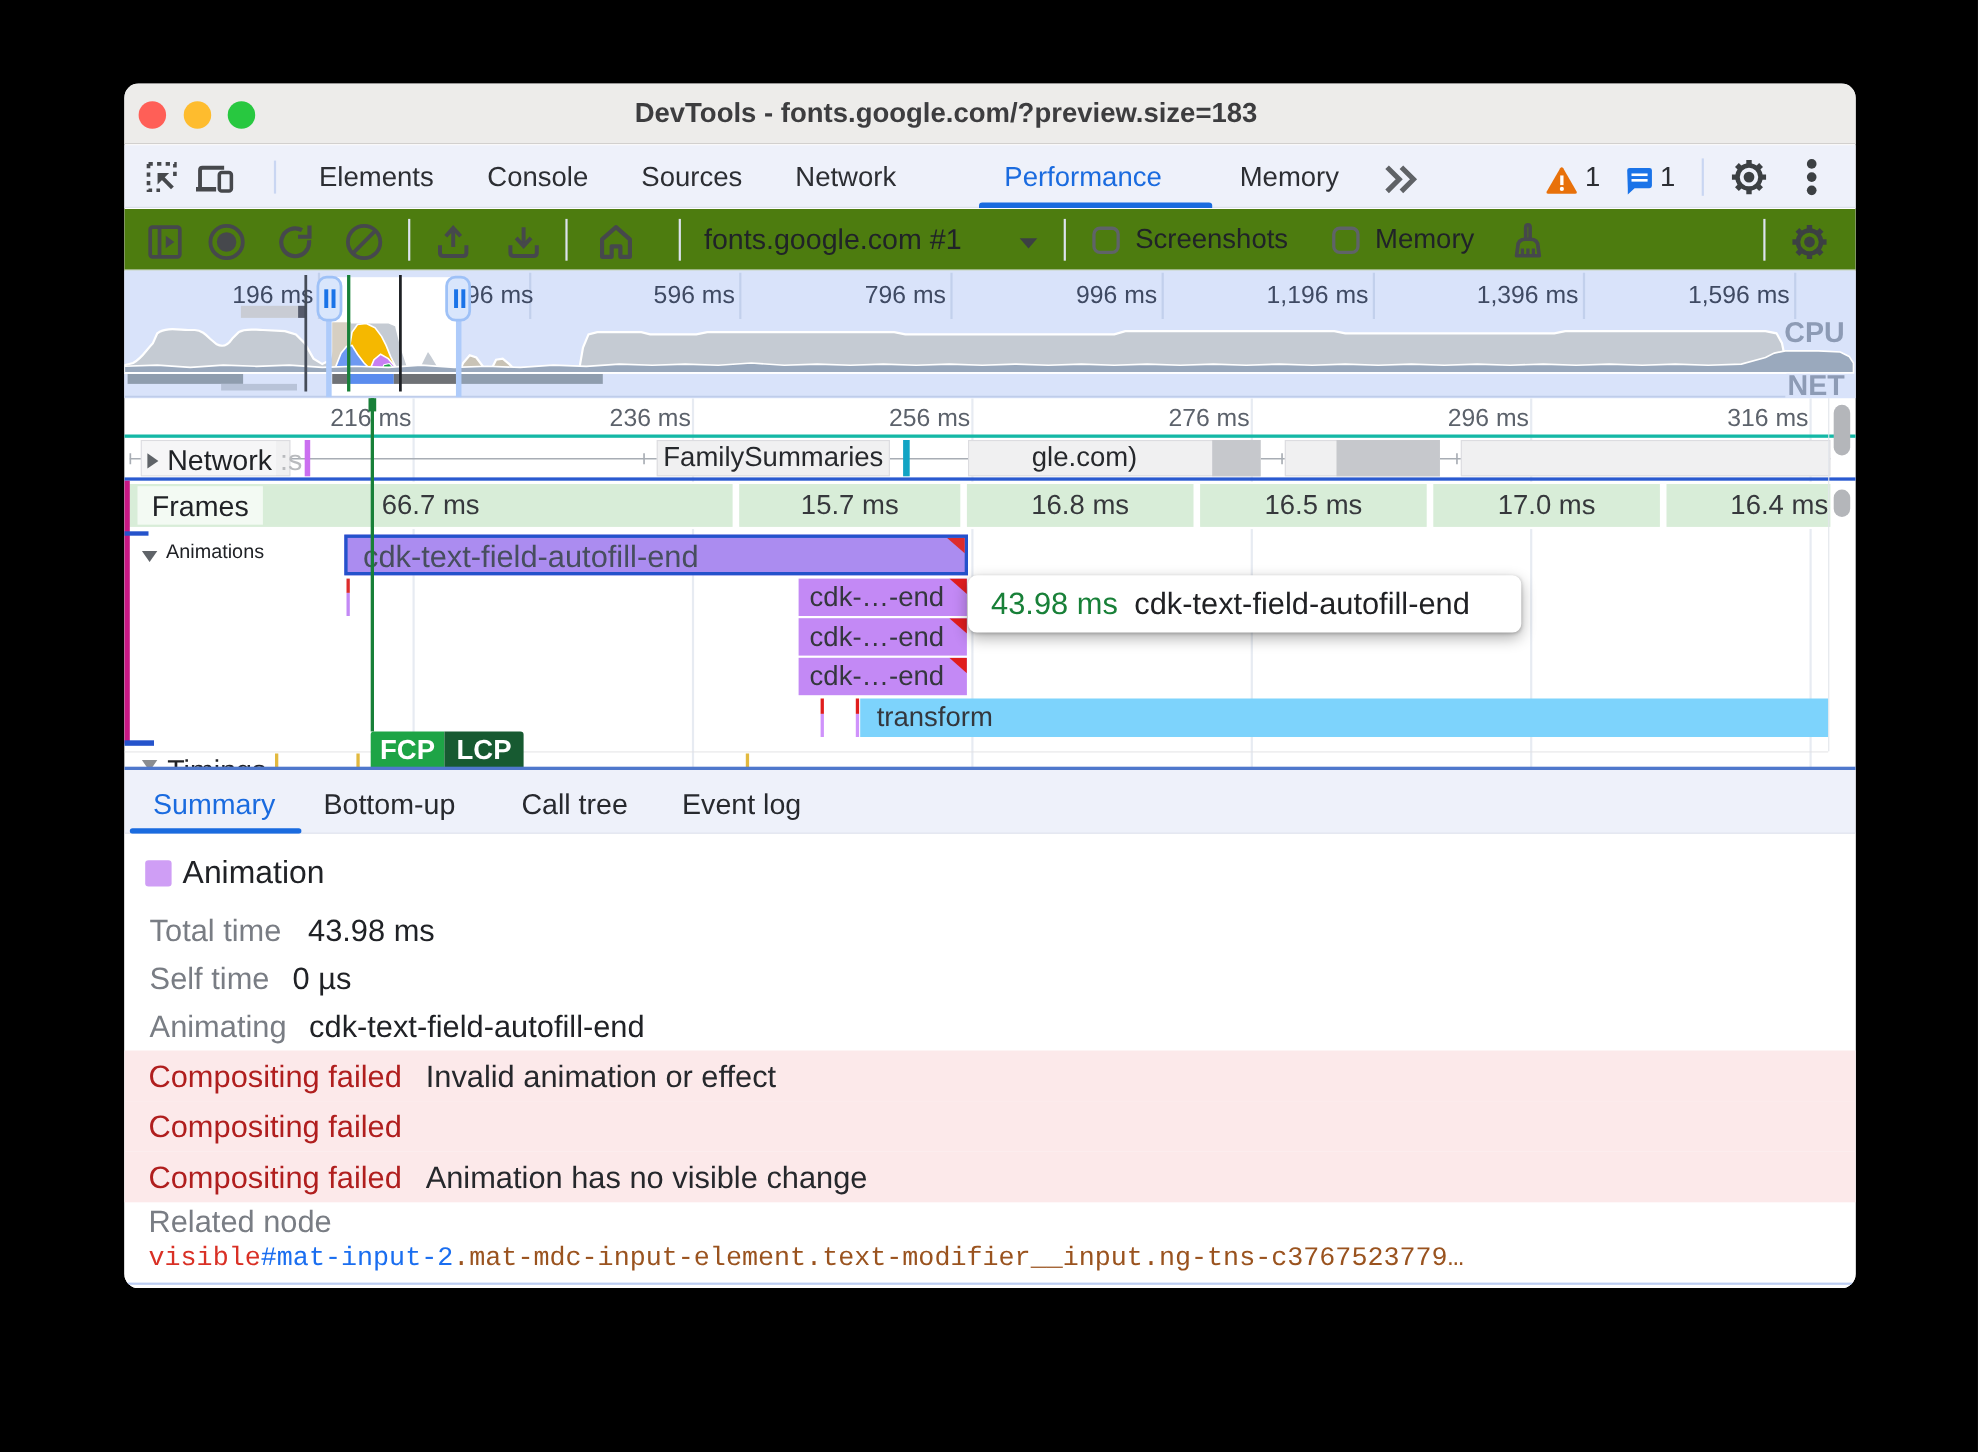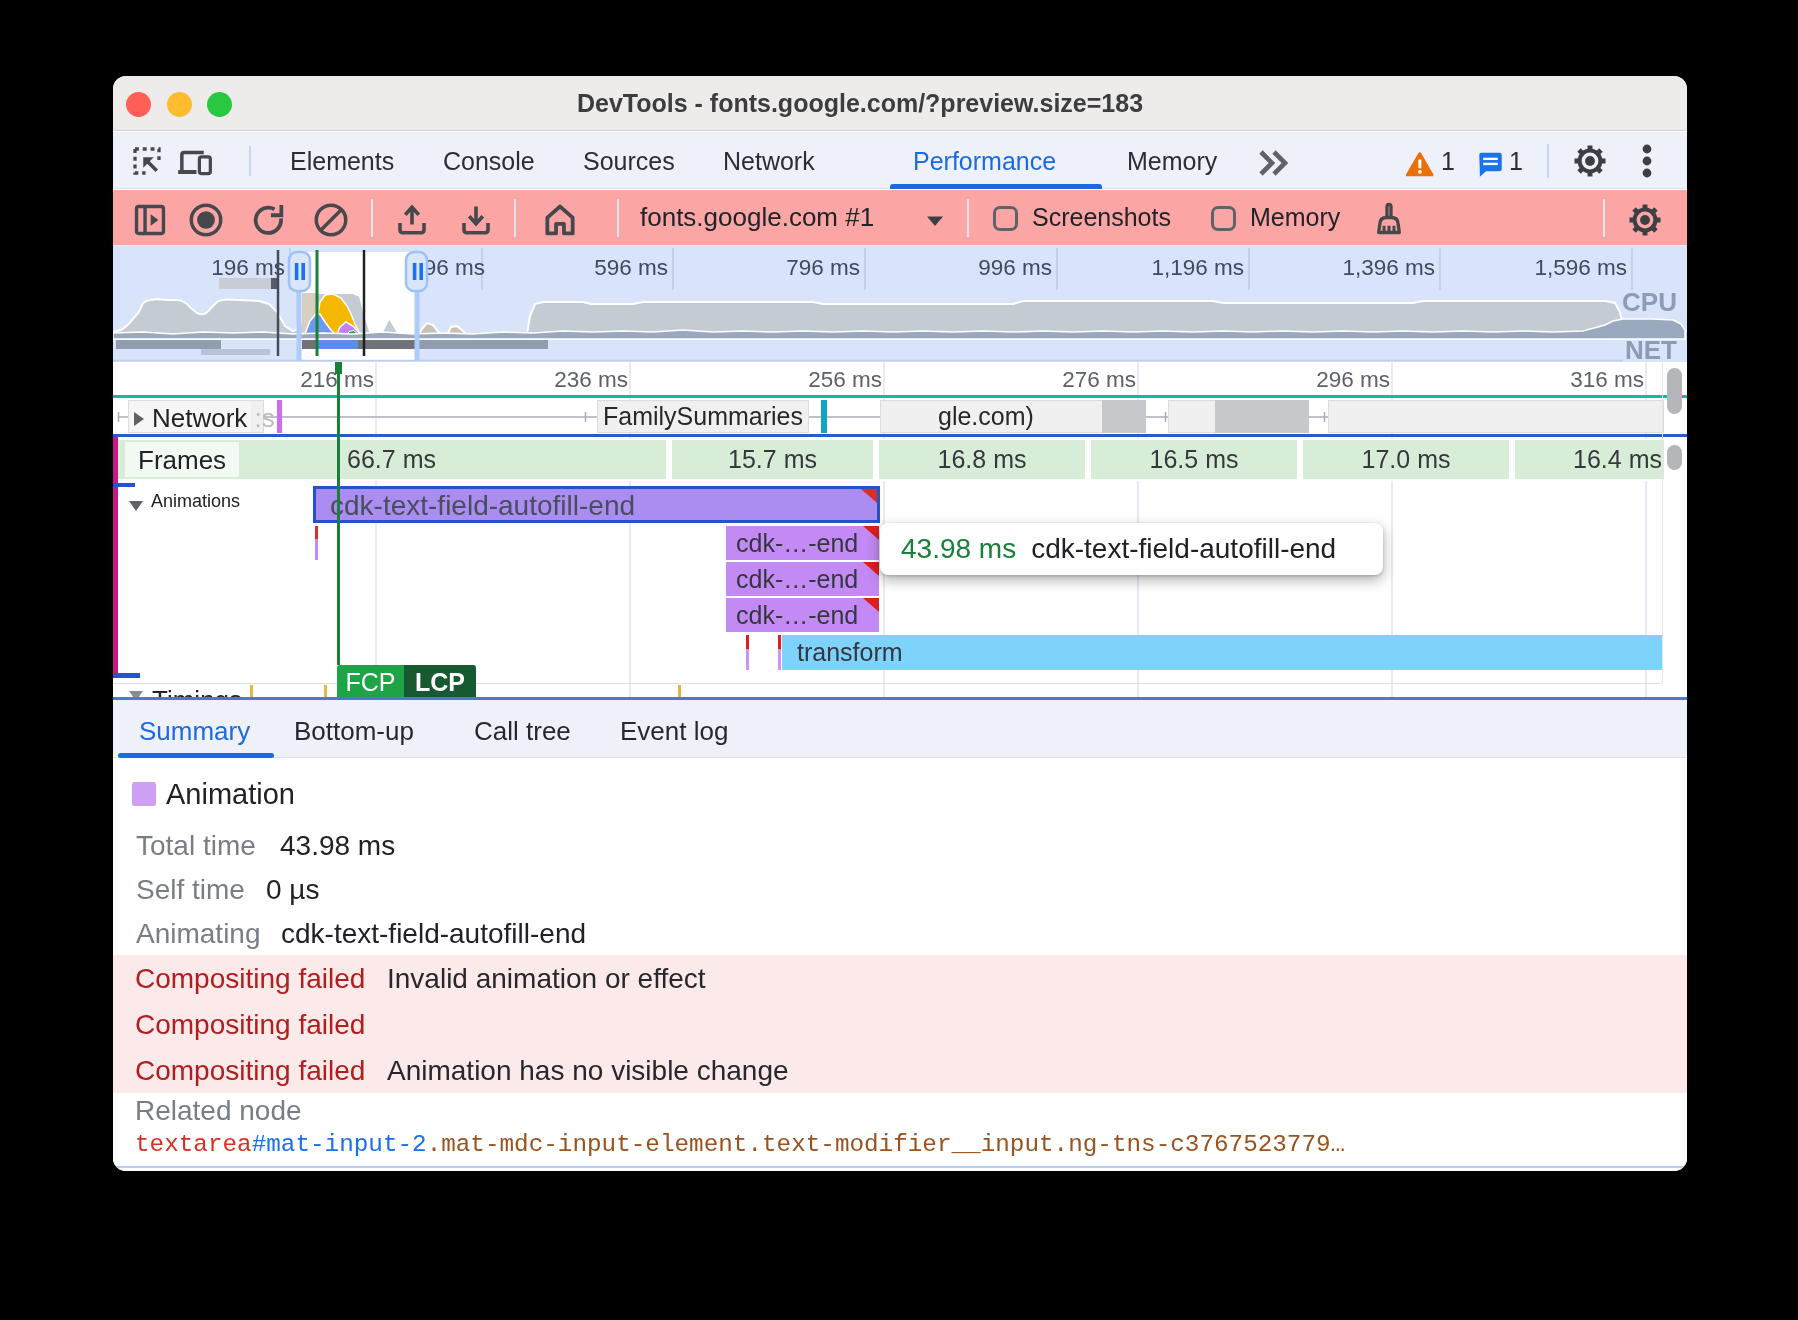--- a/index.html
+++ b/index.html
@@ -7,21 +7,21 @@
 .abs{position:absolute}
 
 #titlebar{position:absolute;left:0;top:0;width:1574px;height:55px;background:#edecea;border-bottom:1px solid #d2d0ce}
 .tl{position:absolute;top:15.5px;width:25px;height:25px;border-radius:50%}
 #title{position:absolute;top:13px;left:0;width:1494px;text-align:center;font-size:25px;letter-spacing:-0.8px;font-weight:bold;color:#3d3d3f;letter-spacing:0px}
 
 #tabbar{position:absolute;left:0;top:56px;width:1574px;height:57px;background:#eef1fa;border-bottom:1px solid #dadfea}
 .tab{position:absolute;top:15px;font-size:25px;color:#2c2e33}
 .vsep{position:absolute;width:2px;background:#c9d6f2}
 
-#toolbar{position:absolute;left:0;top:114px;width:1574px;height:56px;background:#fca5a5;border-bottom:1px solid #e9ebf0}
+#toolbar{position:absolute;left:0;top:114px;width:1574px;height:56px;background:#4d7c0f;border-bottom:1px solid #e9ebf0}
 .tsep{position:absolute;top:9px;width:2px;height:38px;background:#dde3ef}
 
 #overview{position:absolute;left:0;top:170px;width:1574px;height:116px;background:#d9e3fa}
 
 #ruler{position:absolute;left:0;top:286px;width:1574px;height:36px;border-bottom:3px solid #14b8a6}
 .rlab{position:absolute;top:5px;font-size:22.5px;color:#5c626b;text-align:right;width:100px}
 
 #network{position:absolute;left:0;top:322px;width:1574px;height:38px}
 .npill{position:absolute;background:#f0f0f1;border:1px solid #dcdce0;height:33px;top:2px}
 
@@ -333,21 +333,21 @@
     <div class="abs" style="left:39px;top:2px;font-size:26px;color:#202226">Timings</div>
     <div class="abs" style="left:137px;top:2px;width:3px;height:15px;background:#e2b93f"></div>
     <div class="abs" style="left:211px;top:2px;width:3px;height:15px;background:#e2b93f"></div>
     <div class="abs" style="left:565px;top:2px;width:3px;height:15px;background:#e2b93f"></div>
   </div>
   <div class="abs" style="left:0;top:361px;width:5px;height:239px;background:#c71884"></div>
   <div class="abs" style="left:0;top:407px;width:22px;height:4px;background:#2553cb"></div>
   <div class="abs" style="left:0;top:597px;width:27px;height:5px;background:#2553cb"></div>
   <div class="abs" style="left:222px;top:286px;width:7px;height:12px;background:#188038"></div>
   <div class="abs" style="left:224px;top:286px;width:3px;height:303px;background:#188038"></div>
-  <div class="abs" style="left:224px;top:589px;width:67px;height:34px;background:#1ea446;border-radius:3px 0 0 0;color:#fff;font-size:25px;font-weight:normal;text-align:center;line-height:34px">FCP</div>
+  <div class="abs" style="left:224px;top:589px;width:67px;height:34px;background:#1ea446;border-radius:3px 0 0 0;color:#fff;font-size:25px;font-weight:bold;text-align:center;line-height:34px">FCP</div>
   <div class="abs" style="left:291px;top:589px;width:72px;height:34px;background:#175a31;border-radius:0 3px 0 0;color:#fff;font-size:25px;font-weight:bold;text-align:center;line-height:34px">LCP</div>
   <div class="abs" style="left:0;top:621px;width:1574px;height:3px;background:#4f78cc"></div>
   <div class="abs" style="left:1549px;top:286px;width:1px;height:321px;background:#e2e5ea"></div>
   <div class="abs" style="left:1554px;top:292px;width:15px;height:46px;background:#b4b6ba;border-radius:8px"></div>
   <div class="abs" style="left:1554px;top:369px;width:15px;height:25px;background:#b4b6ba;border-radius:8px"></div>
   <div id="sumtabs">
     <div class="stab" style="left:26px;color:#1a6bdf">Summary</div>
     <div class="stab" style="left:181px">Bottom-up</div>
     <div class="stab" style="left:361px">Call tree</div>
     <div class="stab" style="left:507px">Event log</div>
@@ -367,16 +367,16 @@
         <span class="cdesc">Invalid animation or effect</span>
       </div>
     <div class="pinkrow" style="top:243px">
         <span class="cfail">Compositing failed</span>
       </div>
     <div class="pinkrow" style="top:289px">
         <span class="cfail">Compositing failed</span>
         <span class="cdesc">Animation has no visible change</span>
       </div>
     <div class="abs grey" style="left:22px;top:337px">Related node</div>
-    <div class="abs" style="left:22px;top:373px;font-family:'Liberation Mono',monospace;font-size:24.3px"><span style="color:#d93025">textarea</span><span style="color:#1a6ef0">#mat-input-2</span><span style="color:#9a531f">.mat-mdc-input-element.text-modifier__input.ng-tns-c3767523779…</span></div>
+    <div class="abs" style="left:22px;top:373px;font-family:'Liberation Mono',monospace;font-size:24.3px"><span style="color:#d93025">visible</span><span style="color:#1a6ef0">#mat-input-2</span><span style="color:#9a531f">.mat-mdc-input-element.text-modifier__input.ng-tns-c3767523779…</span></div>
     <div class="abs" style="left:0;top:408px;width:1574px;height:2px;background:#bccdf2"></div>
   </div>
 </div>
 
 </body></html>

